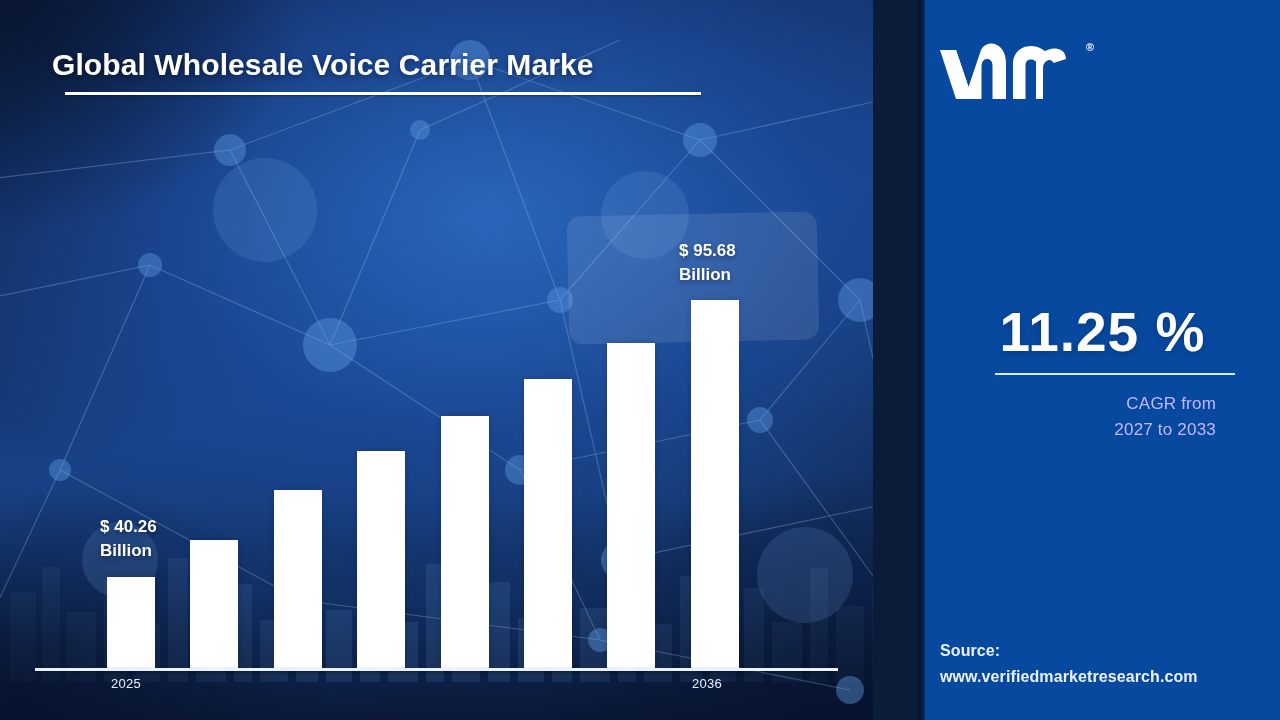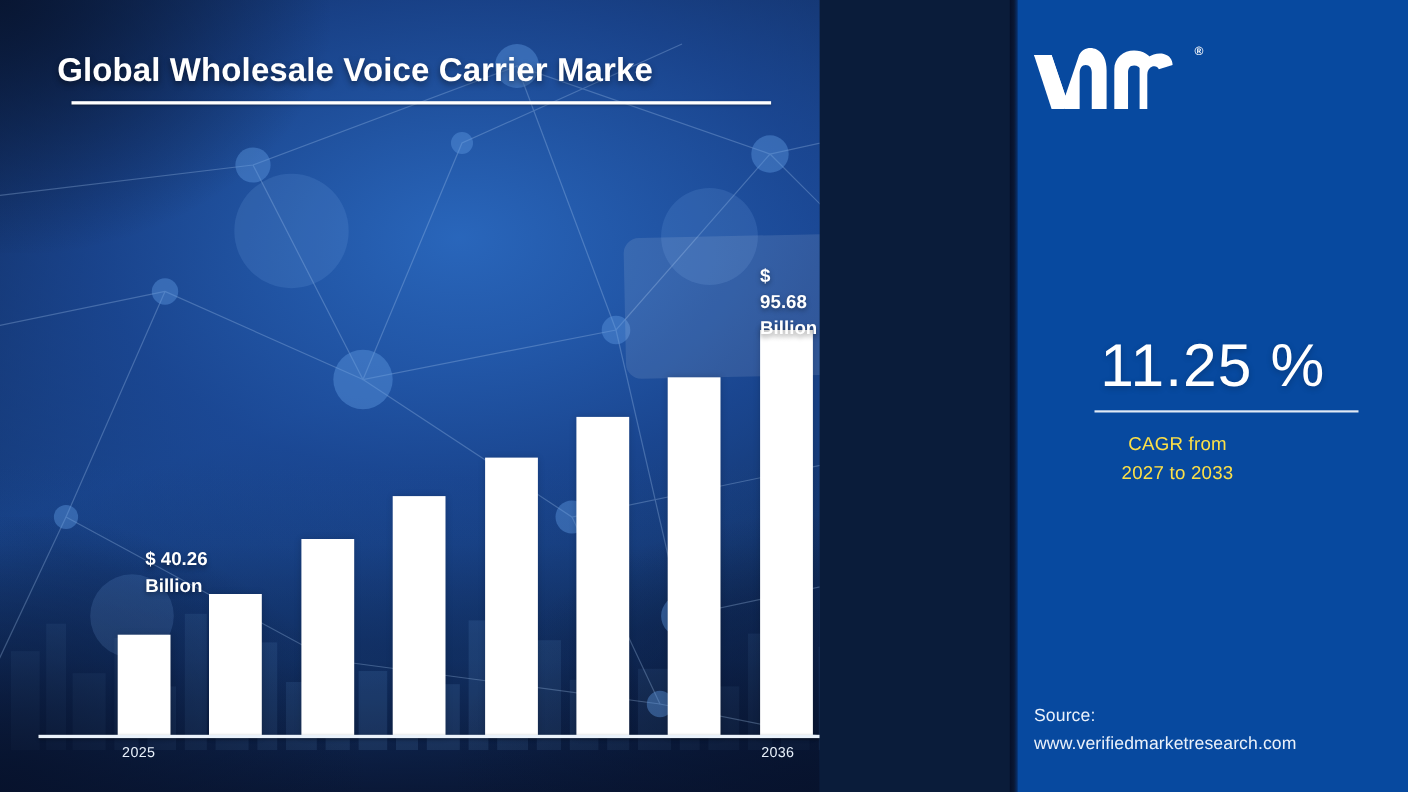--- a/index.html
+++ b/index.html
@@ -12,21 +12,21 @@
   }
   #infographic {
     position:relative;
     width:1280px; height:720px;
     overflow:hidden;
   }
 
   
   .chart-panel {
     position:absolute; left:0; top:0;
-    width:745px; height:720px;
+    width:873px; height:720px;
     overflow:hidden;
     background:
       radial-gradient(ellipse 780px 520px at 56% 30%, rgba(42,104,190,0.95) 0%, rgba(27,72,150,0.75) 42%, rgba(12,35,85,0.25) 72%, rgba(9,24,58,0) 100%),
       linear-gradient(160deg, #0d2147 0%, #133063 22%, #1b4a94 48%, #143566 74%, #091a38 100%);
   }
   
   .city-haze {
     position:absolute; left:0; bottom:0; width:918px; height:300px;
     background:
       linear-gradient(to top, rgba(9,22,52,0.92) 0%, rgba(16,45,98,0.55) 40%, rgba(30,80,160,0.12) 75%, rgba(30,80,160,0) 100%);
@@ -92,22 +92,22 @@
     letter-spacing:0.3px;
   }
 
   .value-label {
     position:absolute;
     color:#ffffff; font-weight:bold;
     font-size:17px; line-height:1.42;
     text-shadow:0 2px 5px rgba(0,0,0,0.40);
     white-space:pre-line;
   }
-  .value-label.first { left:100px; top:497px;margin-left:32px; }
-  .value-label.last  { left:679px; top:239px;margin-left:12px; }
+  .value-label.first { left:100px; top:515px; }
+  .value-label.last  { left:679px; top:239px; }
 
   
   .divider {
     position:absolute; left:918px; top:0;
     width:7px; height:720px;
     background:linear-gradient(to right, #050f28 0%, #0a1834 55%, #08306e 100%);
   }
   .side-panel {
     position:absolute; left:925px; top:0;
     width:355px; height:720px;
@@ -128,41 +128,42 @@
   }
   .logo-reg {
     position:absolute; right:-13px; top:-6px;
     font-size:11px; letter-spacing:0;
     font-weight:bold;
   }
 
   .cagr-value {
     position:absolute; left:0; top:300px; width:355px;
     text-align:center; color:#ffffff;
-    font-size:55px; font-weight:normal;
+    font-size:55px; font-weight:bold;
     letter-spacing:1px;
     text-shadow:0 2px 6px rgba(0,0,0,0.22);
   }
   .cagr-rule {
     position:absolute; left:70px; top:373px;
     width:240px; height:2px;
     background:#dfe9f5;
   }
   .cagr-caption {
     position:absolute; left:0; top:391px; width:291px;
-    text-align:center; color:#fde047;
+    text-align:right; color:#c4b5fd;
     font-size:17px; line-height:1.55;
     white-space:pre-line;
     letter-spacing:0.2px;
   }
   .source {
     position:absolute; left:15px; top:638px; width:340px;
     color:#eaf1fa; font-size:16px; line-height:1.60;
     white-space:pre-line;
     letter-spacing:0.1px;
+    font-weight:bold;
   }
 </style>
 </head>
 <body>
 
 <div id="infographic">
 
   <div class="chart-panel">
 
     <div class="city-haze"></div>

